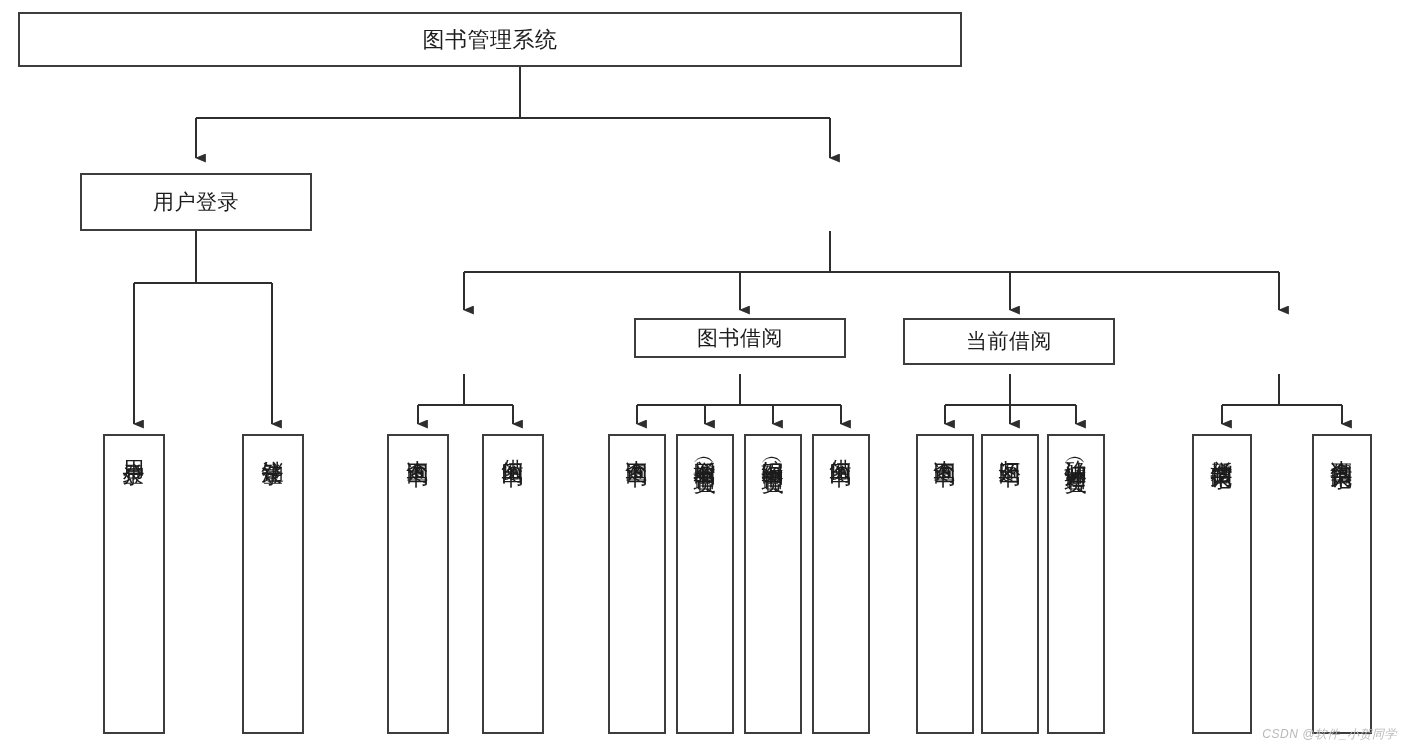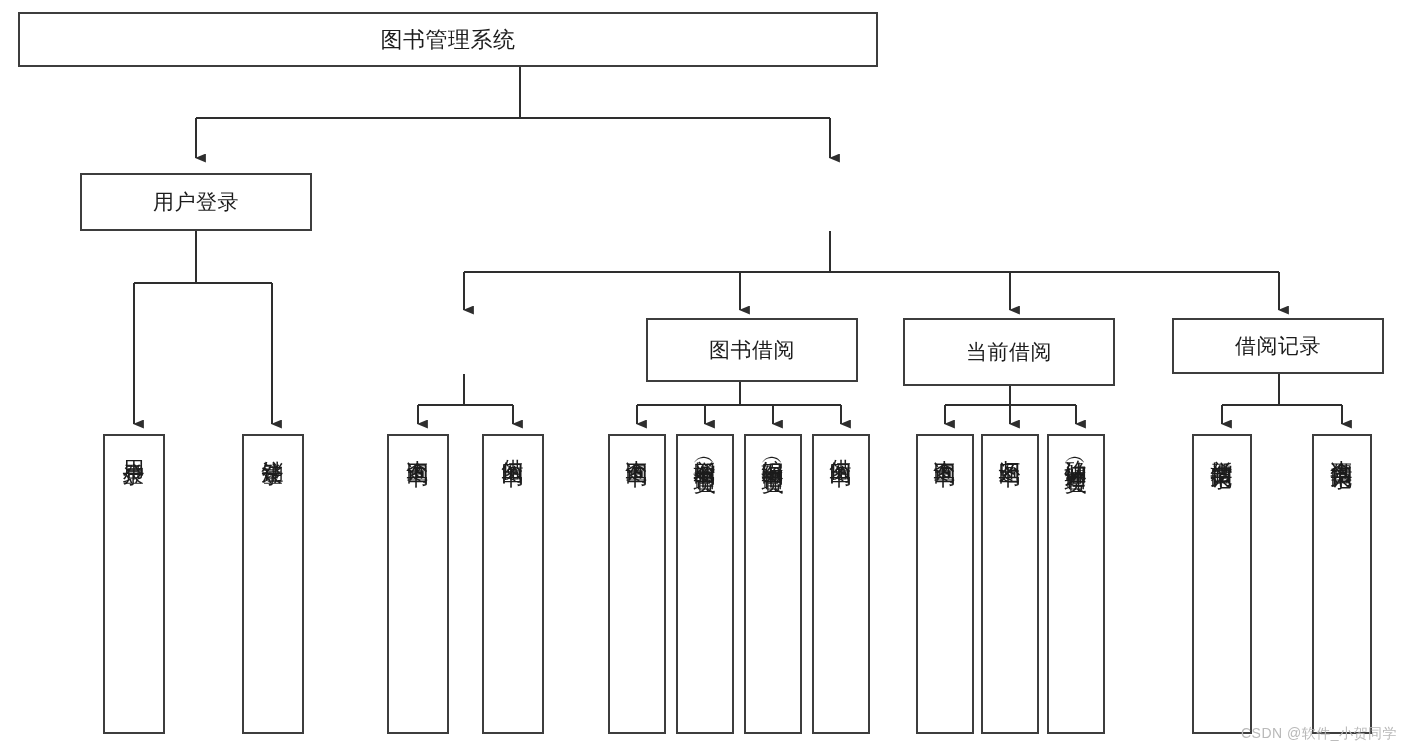--- a/index.html
+++ b/index.html
@@ -66,24 +66,25 @@
     line-height: 1.05;
     letter-spacing: 2px;
     white-space: nowrap;
   }
 
   
   #watermark {
     position: absolute;
     right: 8px;
     bottom: 4px;
-    font-size: 14px;
+    font-size: 12px;
     color: #b9b9b9;
     letter-spacing: 0.5px;
     white-space: nowrap;
+    font-style: italic;
   }
 </style>
 </head>
 <body>
 
 <div id="canvas">
 
   <svg id="wires" viewBox="0 0 1405 747" xmlns="http://www.w3.org/2000/svg">
     <defs>
       <marker id="arrow" viewBox="0 0 10 12" refX="5" refY="11" markerWidth="9" markerHeight="11" orient="auto-start-reverse" markerUnits="userSpaceOnUse">
@@ -129,41 +130,38 @@
       <path d="M 1010 405 L 1010 424" marker-end="url(#arrow)"></path>
       <path d="M 1076 405 L 1076 424" marker-end="url(#arrow)"></path>
 
       <path d="M 1279 374 L 1279 405"></path>
       <path d="M 1222 405 L 1342 405"></path>
       <path d="M 1222 405 L 1222 424" marker-end="url(#arrow)"></path>
       <path d="M 1342 405 L 1342 424" marker-end="url(#arrow)"></path>
     </g>
   </svg>
 
-  <div class="node h root" style="left:18px; top:12px; width:860px; height:55px;">
+  <div class="node h root" style="left:18px; top:12px; width:944px; height:55px;">
     <span class="label">图书管理系统</span>
   </div>
 
   <div class="node h" style="left:80px; top:173px; width:232px; height:58px;">
     <span class="label">用户登录</span>
   </div>
 
 
 
-  <div class="node h" style="left:634px; top:318px; width:212px; height:64px;margin-left:12px;">
+  <div class="node h" style="left:634px; top:318px; width:212px; height:40px;">
     <span class="label">图书借阅</span>
   </div>
 
-  <div class="node h" style="left:903px; top:318px; width:212px; height:68px;">
+  <div class="node h" style="left:903px; top:318px; width:212px; height:47px;">
     <span class="label">当前借阅</span>
   </div>
 
-  <div class="node h" style="left:1172px; top:318px; width:212px; height:56px;">
-    <span class="label">借阅记录</span>
-  </div>
 
   <div class="node v" style="left:103px; top:434px; width:62px; height:300px;">
     <span class="label">用户登录</span>
   </div>
 
   <div class="node v" style="left:242px; top:434px; width:62px; height:300px;">
     <span class="label">注销登录</span>
   </div>
 
   <div class="node v" style="left:387px; top:434px; width:62px; height:300px;">

